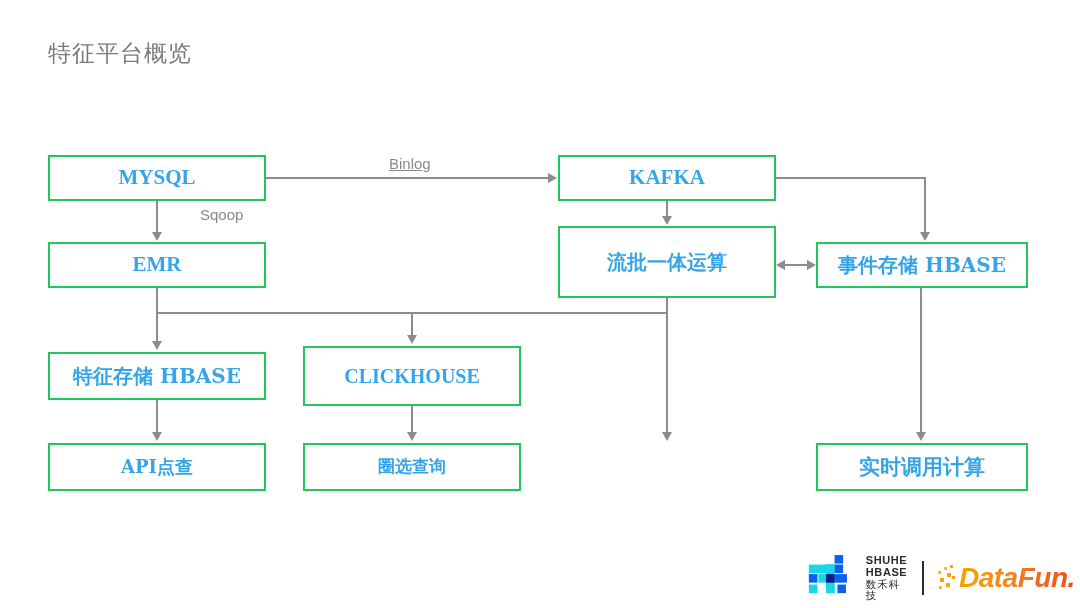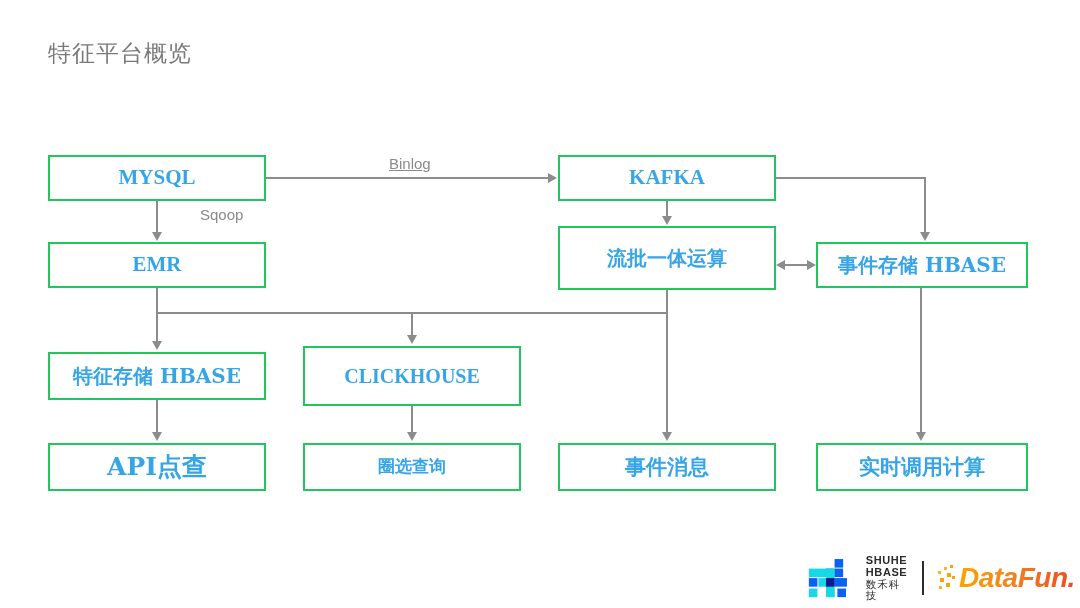--- a/index.html
+++ b/index.html
@@ -89,21 +89,21 @@
 
   
   #footer-logos {
     position: absolute;
     left: 806px;
     top: 552px;
     display: flex;
     align-items: center;
     height: 52px;
   }
-  #shuhe-logo { display: flex; align-items: flex-end; gap: 8px; }
+  #shuhe-logo { display: flex; align-items: flex-start; gap: 8px; }
   #shuhe-mark { width: 46px; height: 44px; display: block; }
   #shuhe-words {
     margin-left: 8px;
     font-family: "Liberation Sans", sans-serif;
     color: #2b2b2b;
     line-height: 1.12;
   }
   #shuhe-words .en {
     font-size: 11px;
     font-weight: bold;
@@ -182,51 +182,48 @@
   </div>
 
   <div class="node" style="left:558px; top:155px; width:218px; height:46px; font-size:21px;">
     <span class="ln lat">KAFKA</span>
   </div>
 
   <div class="node" style="left:48px; top:242px; width:218px; height:46px; font-size:21px;">
     <span class="ln lat">EMR</span>
   </div>
 
-  <div class="node" style="left:558px; top:226px; width:218px; height:64px; font-size:20px;">
+  <div class="node" style="left:558px; top:226px; width:218px; height:72px; font-size:20px;">
     <div>
       <span class="ln cjk">流批一体运算</span>
     </div>
   </div>
 
   <div class="node" style="left:816px; top:242px; width:212px; height:46px; font-size:20px;">
     <span class="ln cjk">事件存储 HBASE</span>
   </div>
 
   <div class="node" style="left:48px; top:352px; width:218px; height:48px; font-size:20px;">
     <span class="ln cjk">特征存储 HBASE</span>
   </div>
 
   <div class="node" style="left:303px; top:346px; width:218px; height:60px; font-size:20px;">
     <div>
       <span class="ln lat">CLICKHOUSE</span>
     </div>
   </div>
 
-  <div class="node" style="left:48px; top:443px; width:218px; height:48px; font-size:25px;">
+  <div class="node" style="left:48px; top:443px; width:218px; height:48px; font-size:18px;">
     <span class="ln cjk">API点查</span>
   </div>
 
   <div class="node" style="left:303px; top:443px; width:218px; height:48px; font-size:17px;">
     <span class="ln cjk">圈选查询</span>
   </div>
 
-  <div class="node" style="left:558px; top:443px; width:218px; height:48px; font-size:21px;">
-    <span class="ln cjk">事件消息</span>
-  </div>
 
   <div class="node" style="left:816px; top:443px; width:212px; height:48px; font-size:21px;">
     <span class="ln cjk">实时调用计算</span>
   </div>
 
   <div id="footer-logos">
 
     <div id="shuhe-logo">
       <svg id="shuhe-mark" viewBox="0 0 46 44">
 

